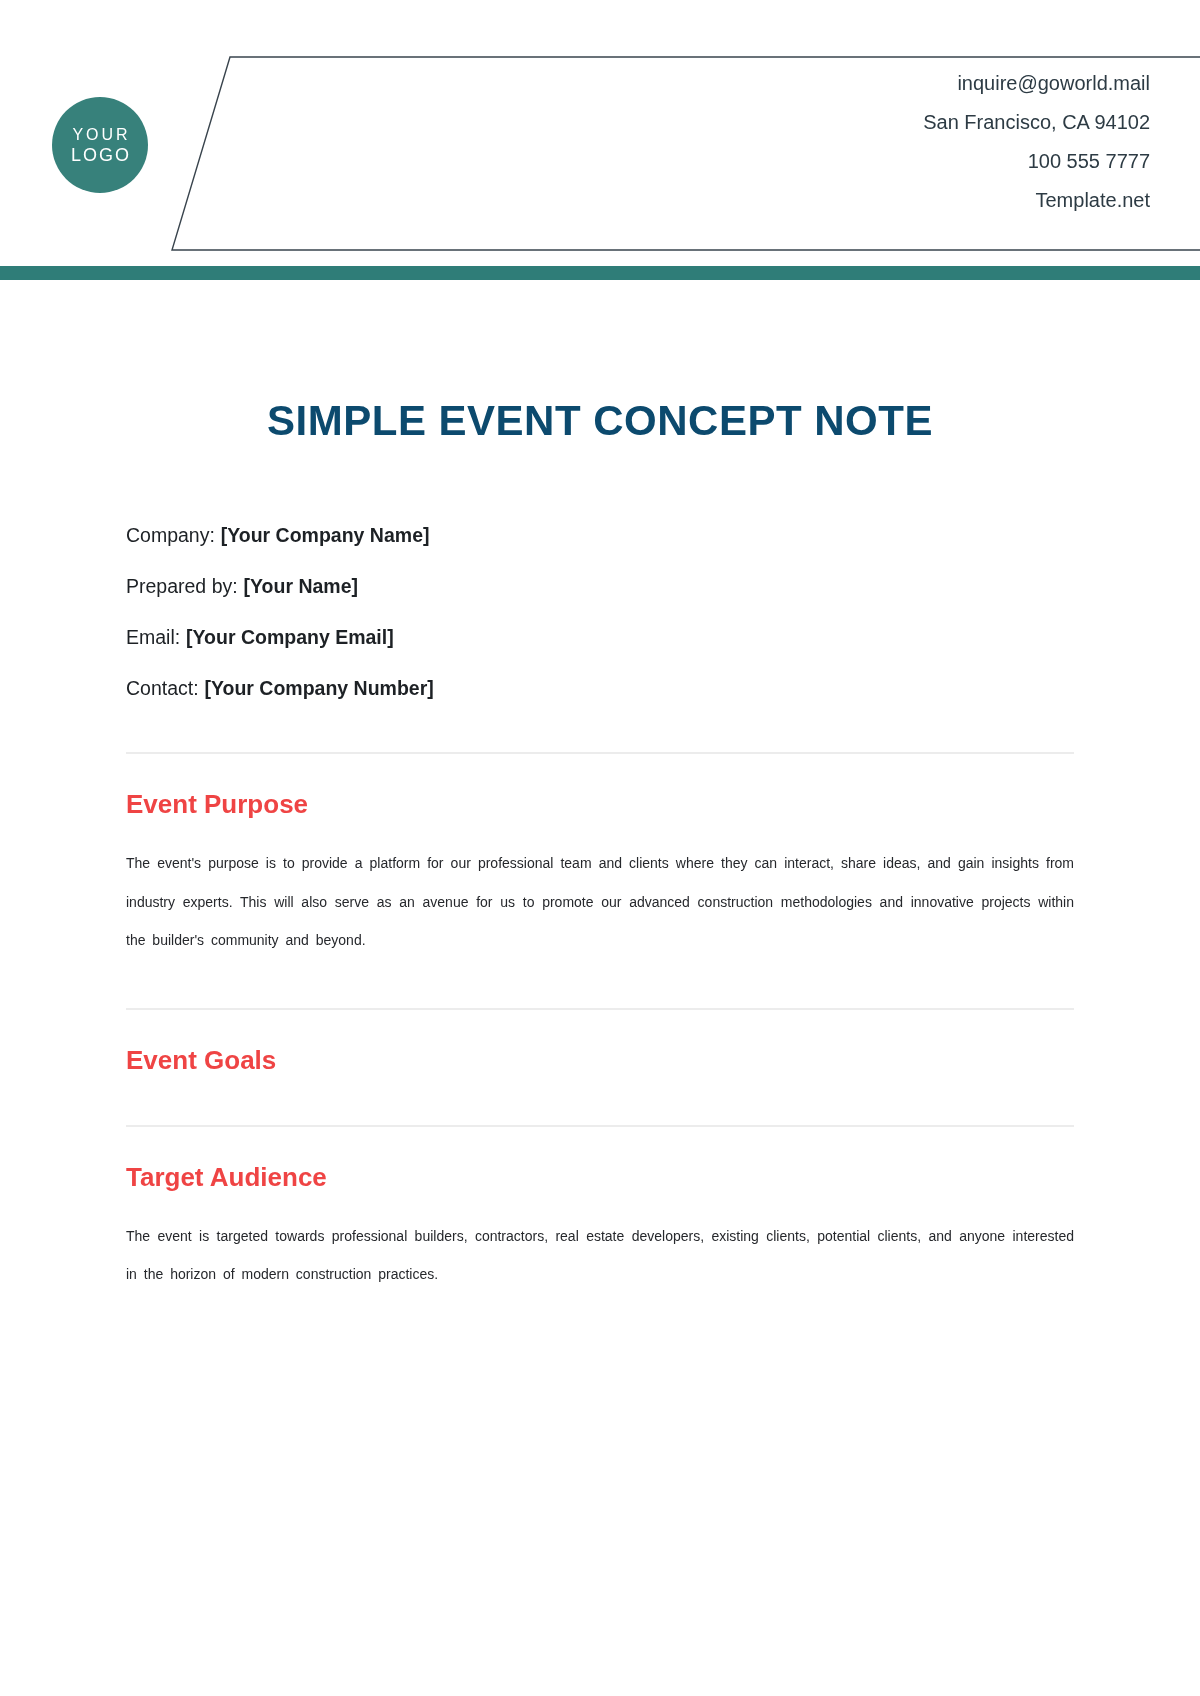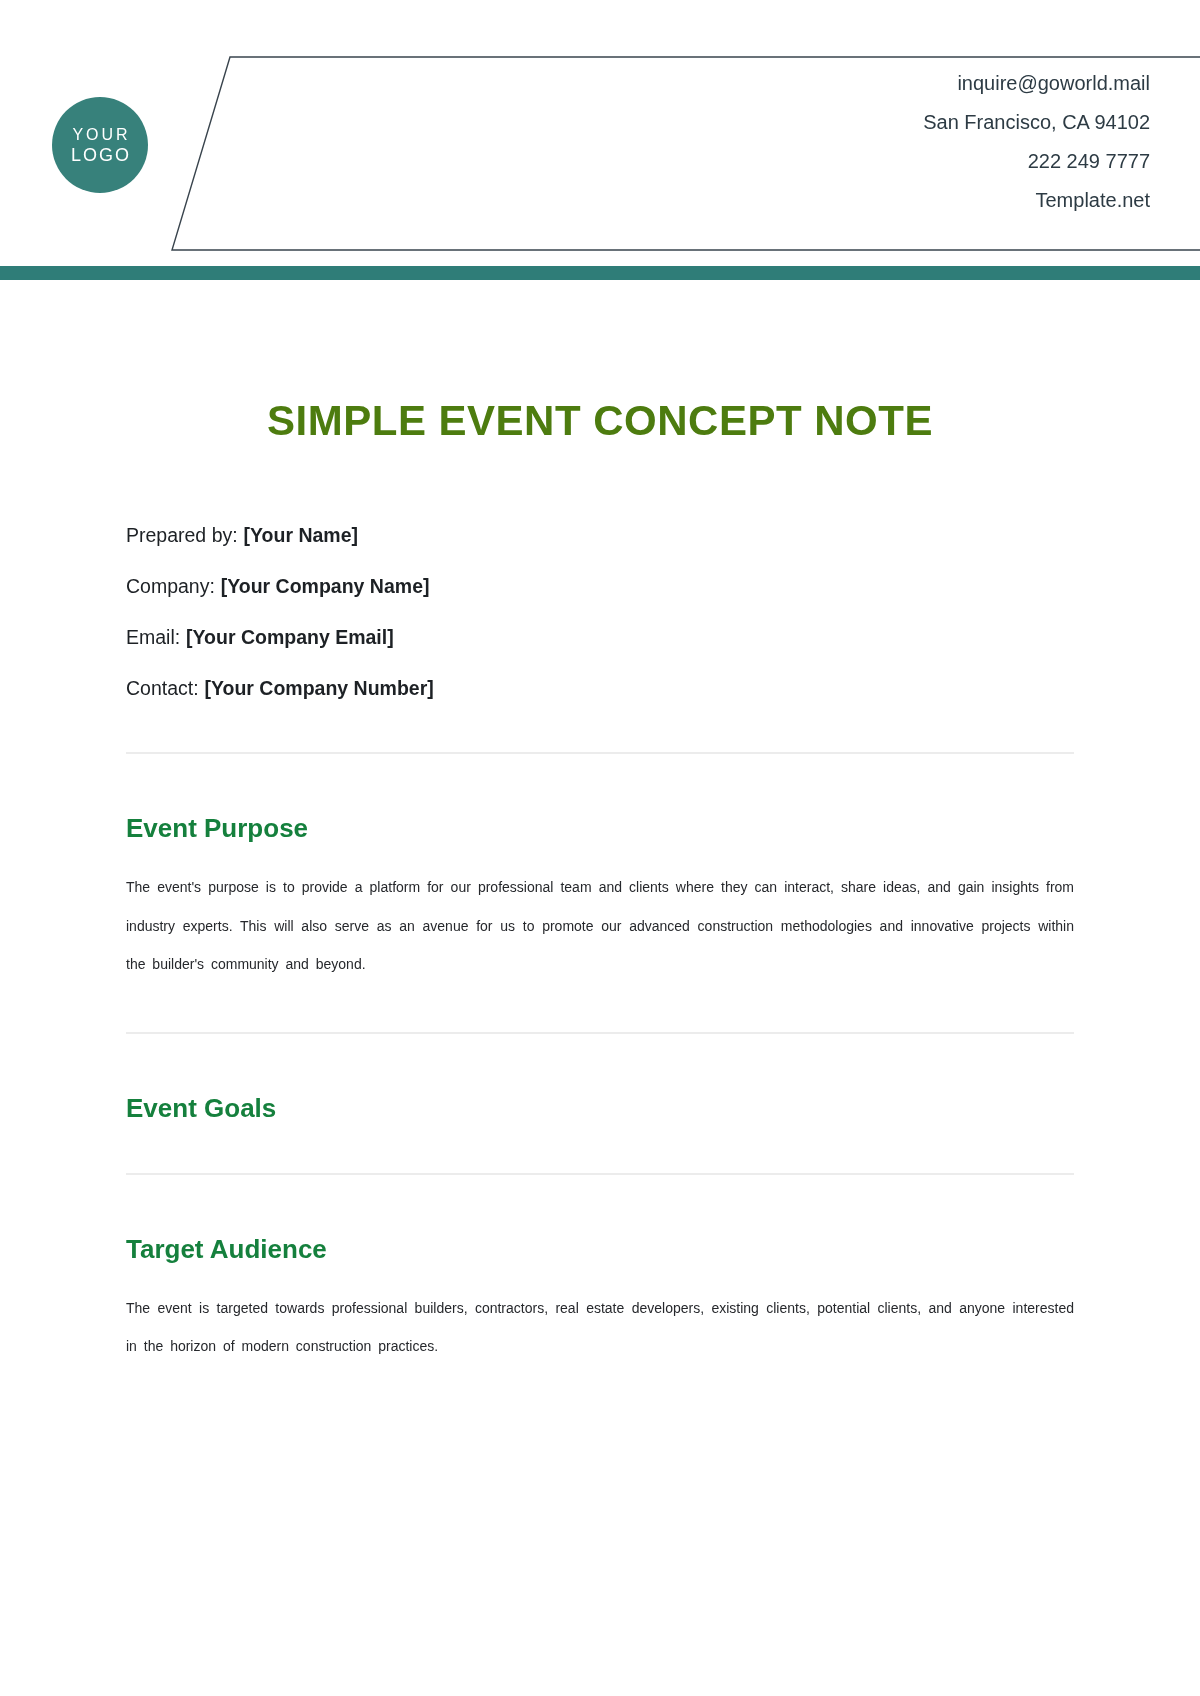--- a/index.html
+++ b/index.html
@@ -79,45 +79,45 @@
   .content {
     padding: 0 126px;
   }
   .doc-title {
     margin-top: 116px;
     text-align: center;
     font-size: 42px;
     line-height: 50px;
     font-weight: 700;
     letter-spacing: 0.5px;
-    color: #4d7c0f;
+    color: #0c4a6e;
   }
   .meta-block {
     margin-top: 64px;
     font-size: 19.5px;
     line-height: 51px;
     color: #1d2125;
   }
   .meta-label { margin-right: 0.3em; }
   .meta-value { font-weight: 700; }
 
   .divider {
     border: none;
     border-top: 2px solid #ececec;
     margin: 48px 0 0 0;
     height: 0;
   }
   .divider-first { margin-top: 38px; }
 
   .section-heading {
-    margin-top: 57px;
+    margin-top: 33px;
     font-size: 26px;
     line-height: 34px;
     font-weight: 700;
-    color: #15803d;
+    color: #ef4444;
   }
   .section-body {
     margin-top: 23px;
     font-size: 14px;
     line-height: 38.6px;
     color: #26282c;
     text-align: justify;
     text-justify: inter-word;
     word-spacing: 3px;
   }
@@ -133,37 +133,37 @@
     </svg>
 
     <div class="logo-badge">
       <span class="logo-line1">YOUR</span>
       <span class="logo-line2">LOGO</span>
     </div>
 
     <div class="contact-info">
       <div>inquire@goworld.mail</div>
       <div>San Francisco, CA 94102</div>
-      <div>222 249 7777</div>
+      <div>100 555 7777</div>
       <div>Template.net</div>
     </div>
 
     <div class="accent-bar"></div>
   </header>
 
   <main class="content">
 
     <h1 class="doc-title">SIMPLE EVENT CONCEPT NOTE</h1>
 
     <div class="meta-block">
       <div class="meta-line">
-        <span class="meta-label">Prepared by:</span><span class="meta-value">[Your Name]</span>
+        <span class="meta-label">Company:</span><span class="meta-value">[Your Company Name]</span>
       </div>
       <div class="meta-line">
-        <span class="meta-label">Company:</span><span class="meta-value">[Your Company Name]</span>
+        <span class="meta-label">Prepared by:</span><span class="meta-value">[Your Name]</span>
       </div>
       <div class="meta-line">
         <span class="meta-label">Email:</span><span class="meta-value">[Your Company Email]</span>
       </div>
       <div class="meta-line">
         <span class="meta-label">Contact:</span><span class="meta-value">[Your Company Number]</span>
       </div>
     </div>
 
     <hr class="divider divider-first">

